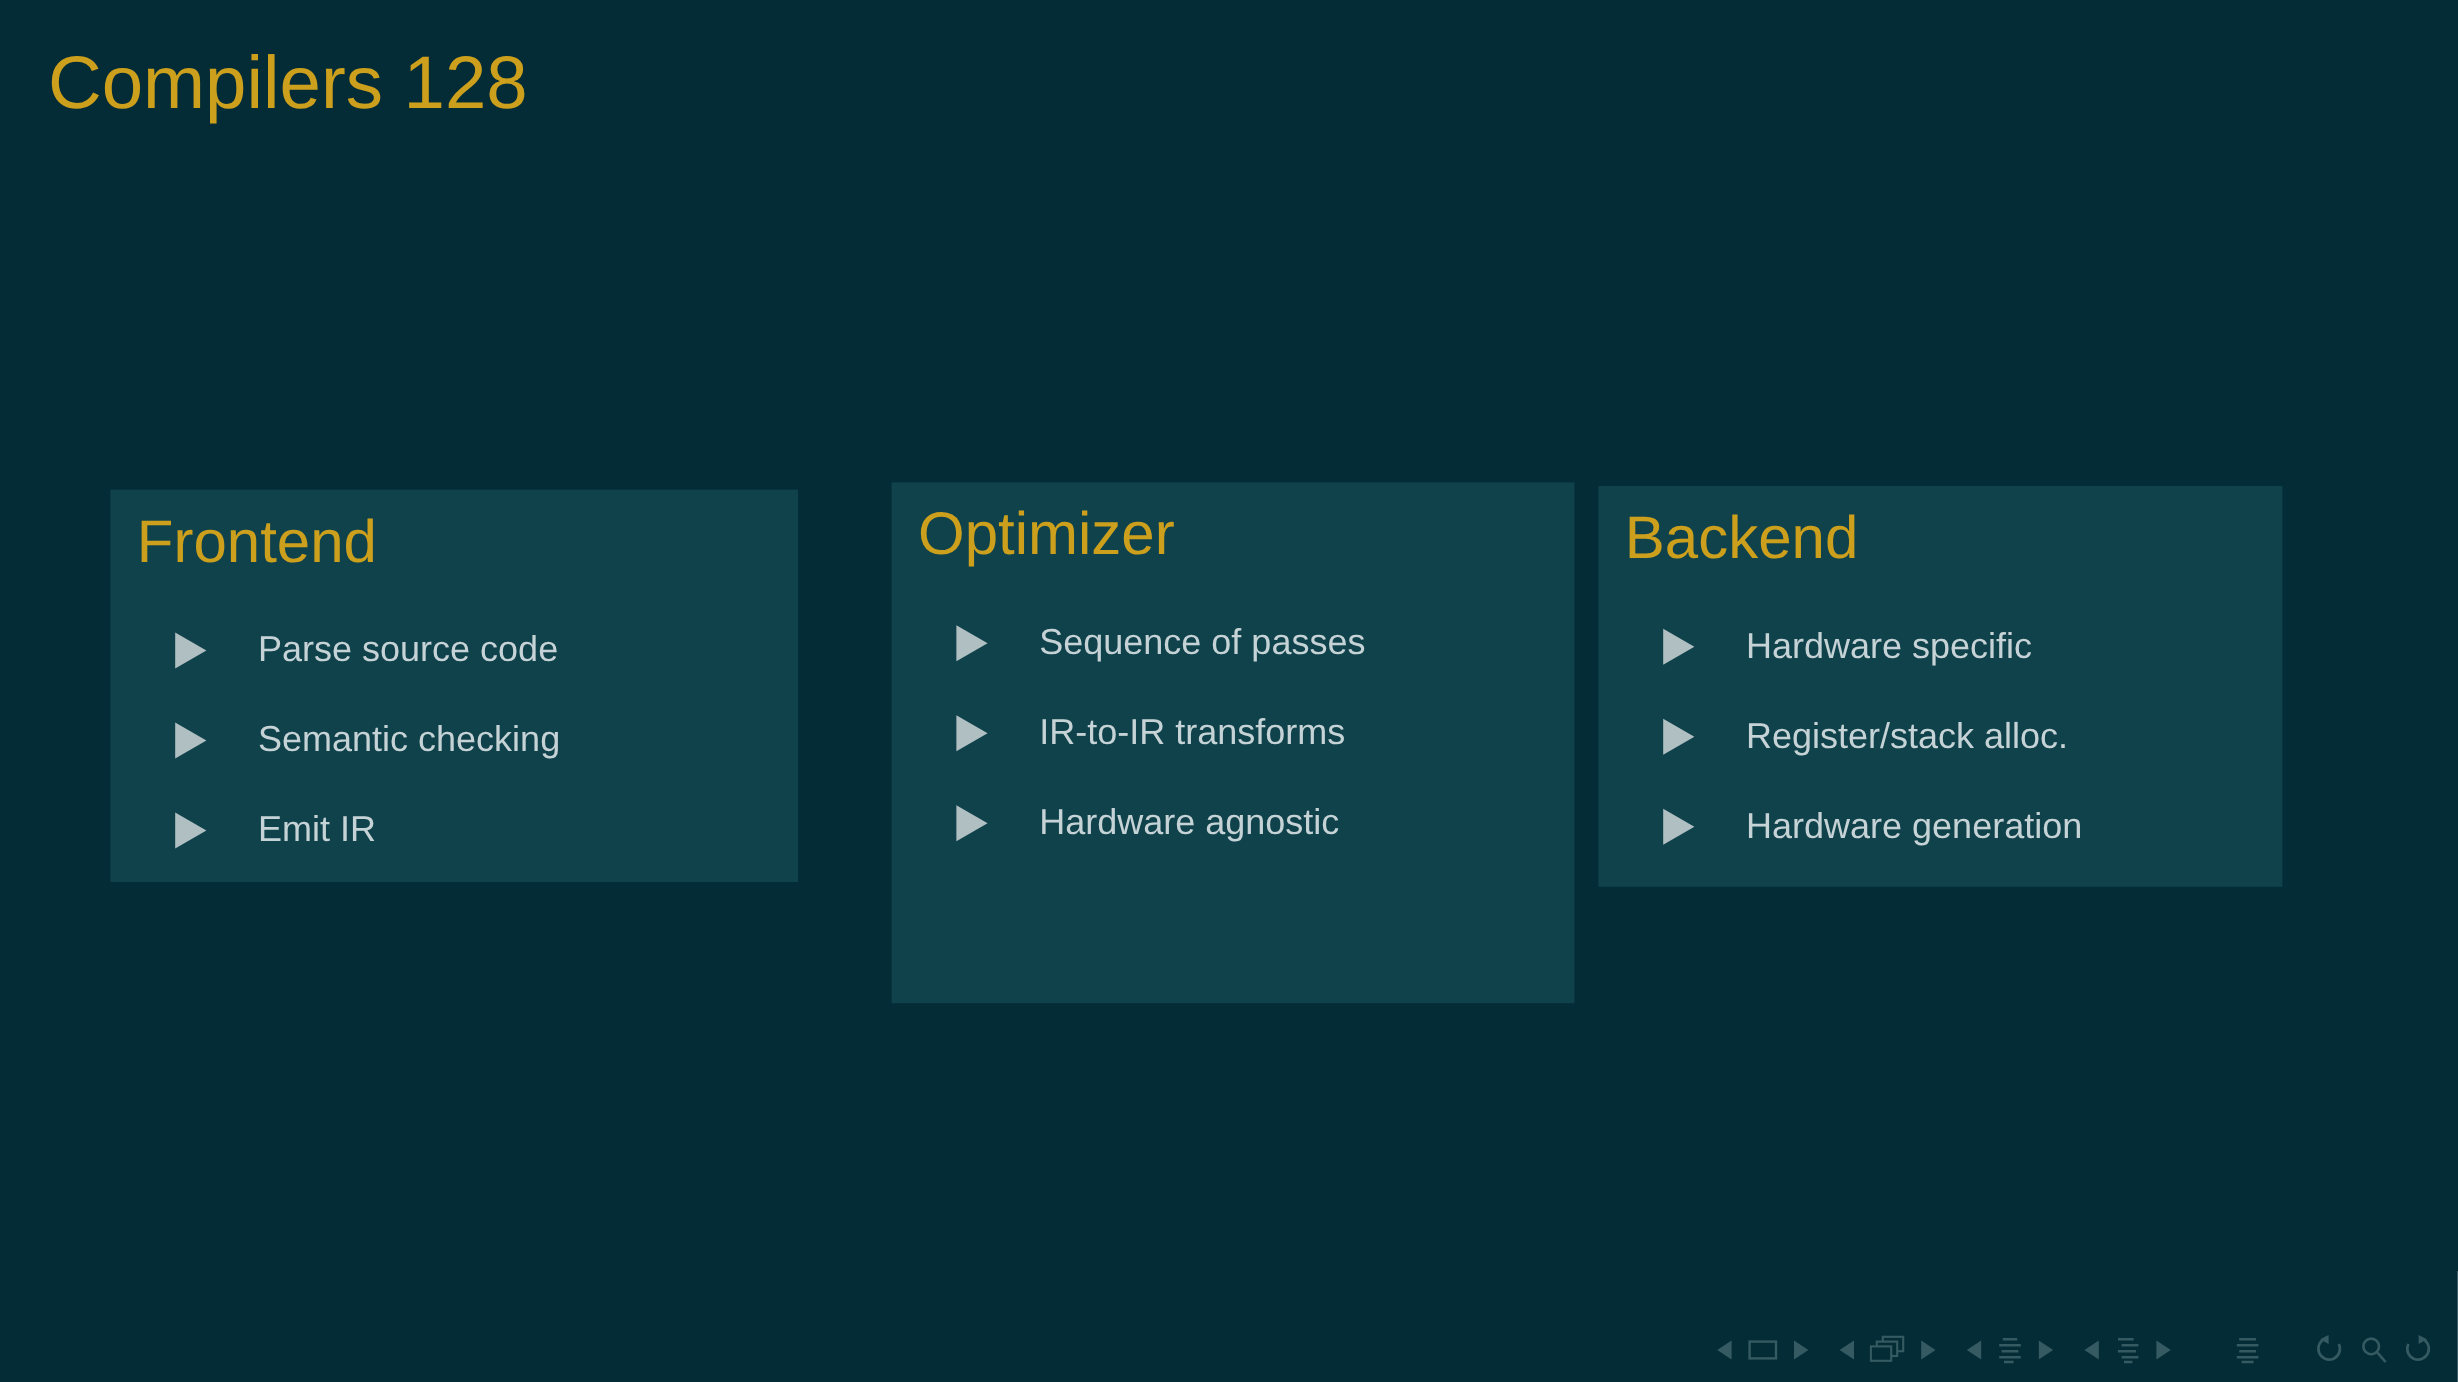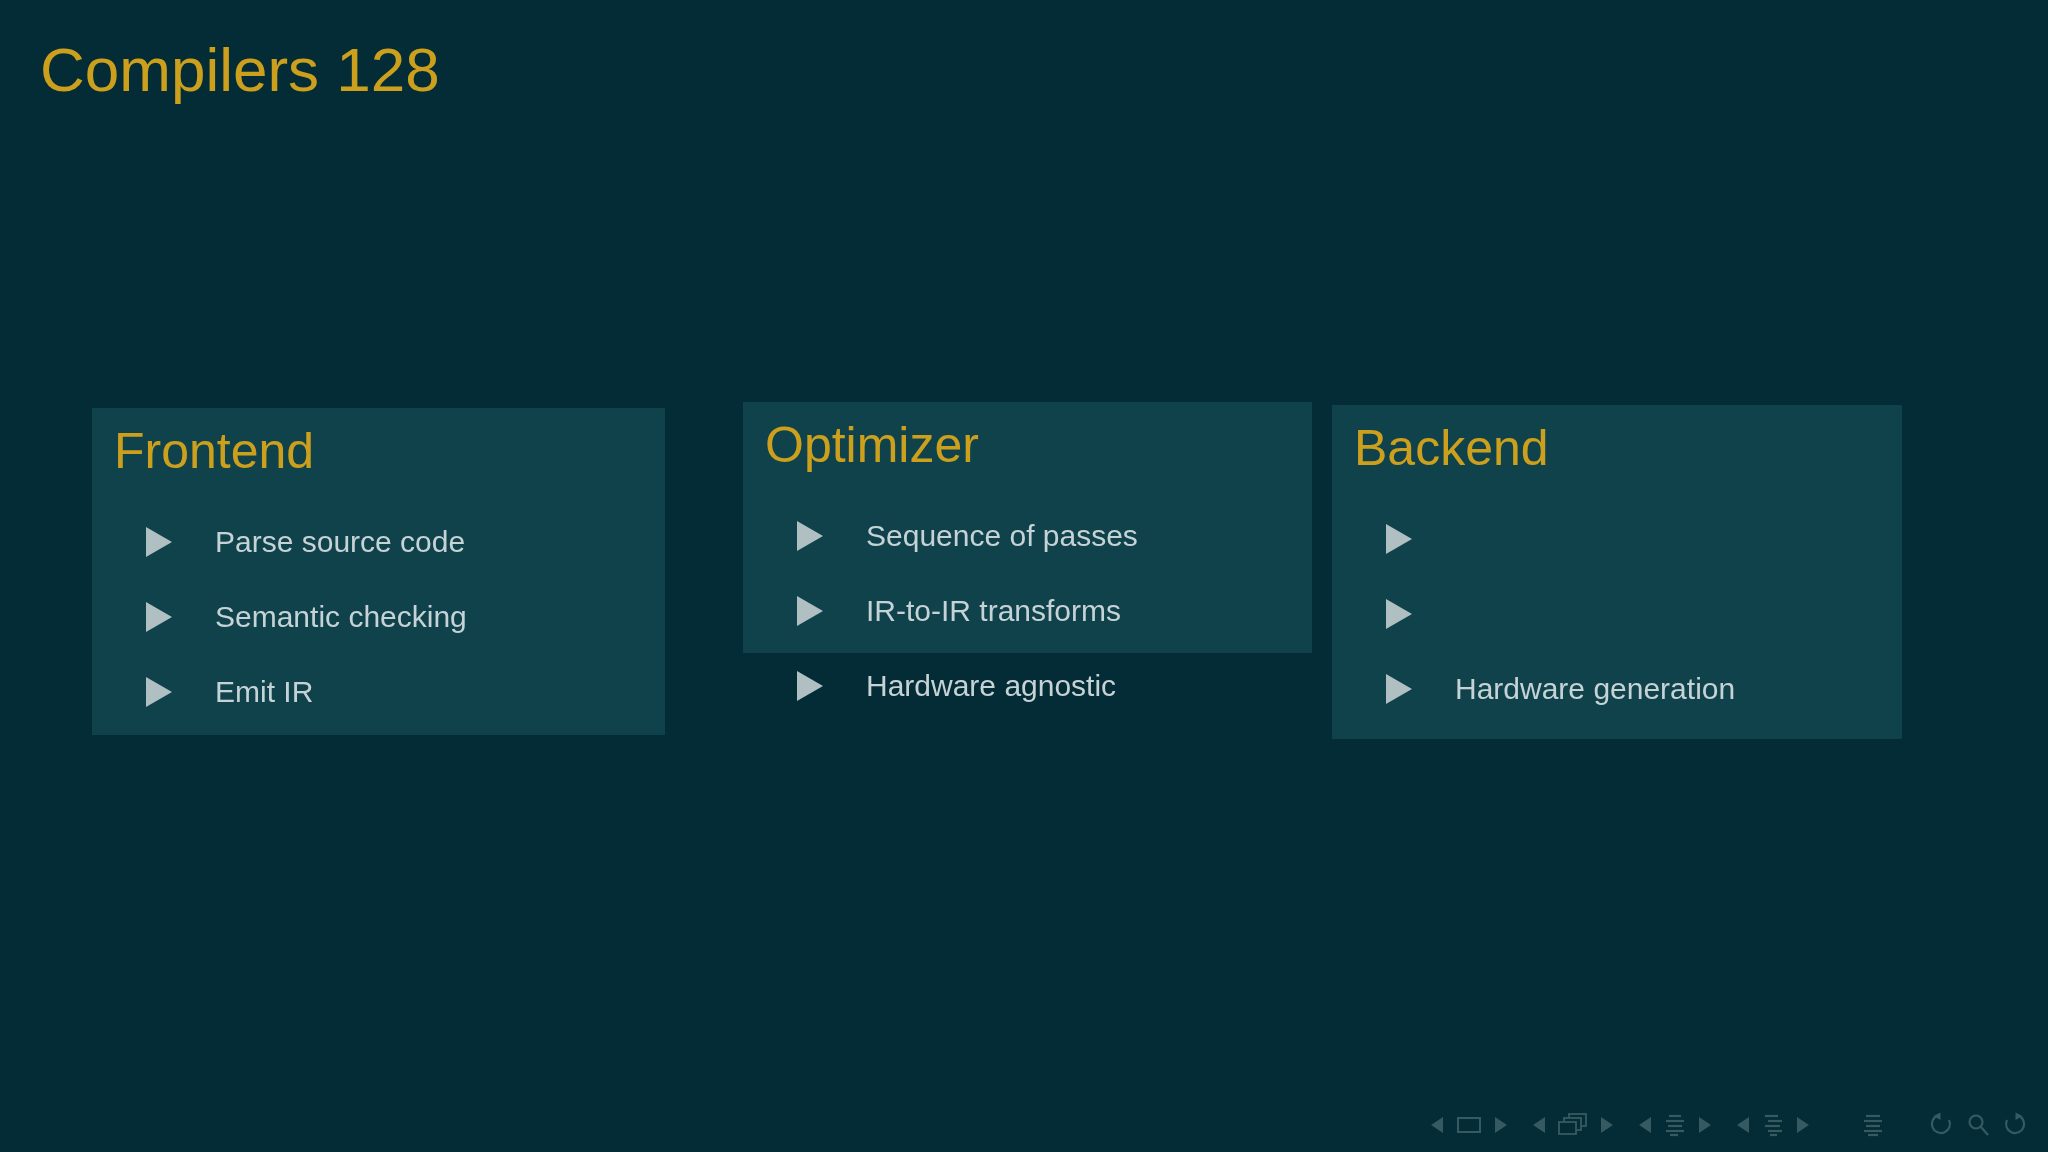--- a/index.html
+++ b/index.html
@@ -18,21 +18,21 @@
     font-size: 62px;
     font-weight: 400;
     letter-spacing: 0px;
     color: var(--accent, #cca01c);
   }
   .block {
     position: absolute;
     background: var(--block-bg, #10424c);
   }
   .block--frontend  { left: 92px;   top: 408px; width: 573px; height: 327px; }
-  .block--optimizer { left: 743px;  top: 402px; width: 569px; height: 251px; }
+  .block--optimizer { left: 743px;  top: 402px; width: 569px; height: 434px; }
   .block--backend   { left: 1332px; top: 405px; width: 570px; height: 334px; }
   .block-title {
     margin: 14px 0 0 22px;
     font-size: 50px;
     font-weight: 400;
     color: var(--accent, #cca01c);
   }
   .bullets {
     list-style: none;
     margin: 0;
@@ -118,23 +118,25 @@
         <span class="bullet-label">Hardware agnostic</span>
       </li>
     </ul>
   </div>
 
   <div class="block block--backend">
     <div class="block-title">Backend</div>
     <ul class="bullets">
       <li class="bullet-row">
         <span class="tri-bullet"></span>
-      </li>
-      <li class="bullet-row">
-        <span class="tri-bullet"></span>
+        <span class="bullet-label">Hardware specific</span>
+      </li>
+      <li class="bullet-row">
+        <span class="tri-bullet"></span>
+        <span class="bullet-label">Register/stack alloc.</span>
       </li>
       <li class="bullet-row">
         <span class="tri-bullet"></span>
         <span class="bullet-label">Hardware generation</span>
       </li>
     </ul>
   </div>
 
   <div class="navbar">
 

